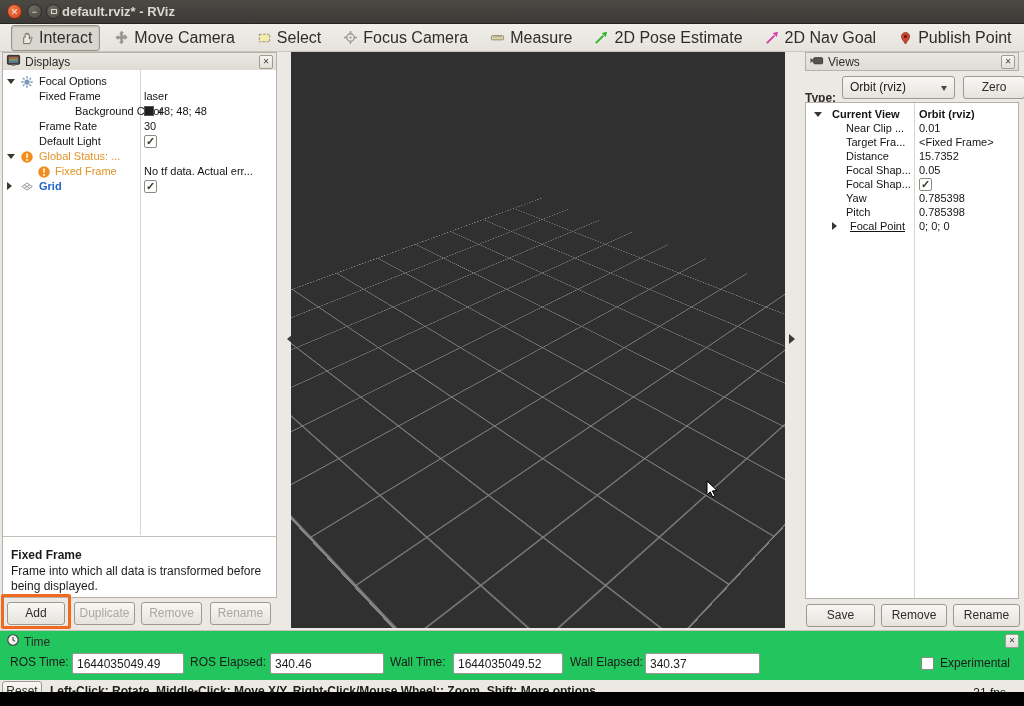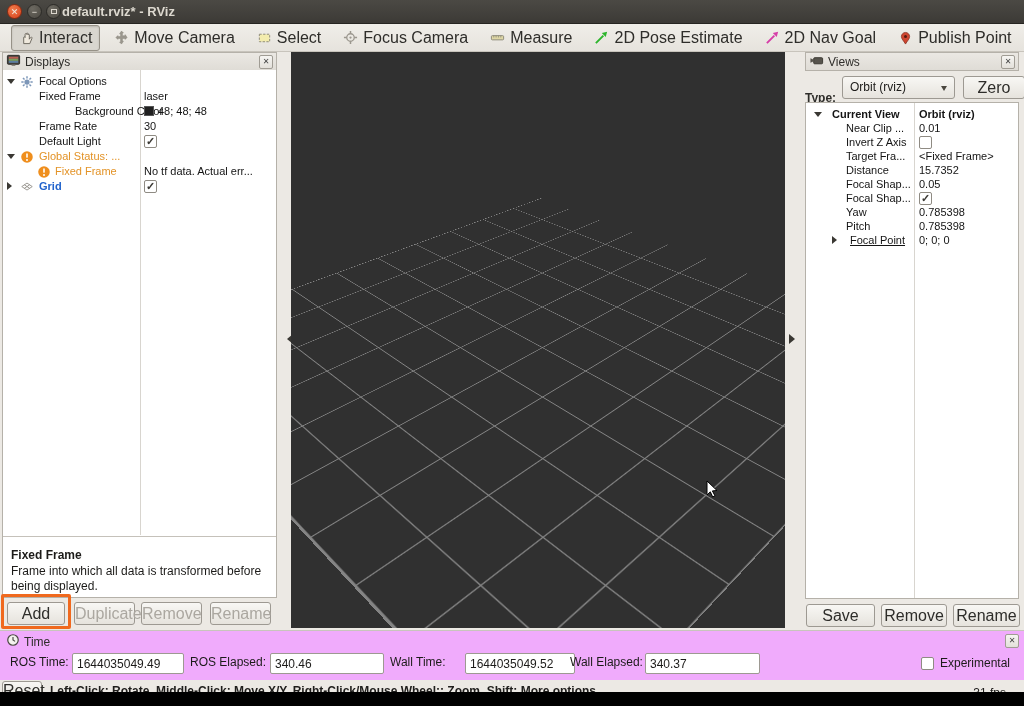--- a/index.html
+++ b/index.html
@@ -57,21 +57,21 @@
   .cb { display:inline-block; width:13px; height:13px; background:#fff; border:1px solid #8f8b83;
     border-radius:2px; font-size:11px; line-height:11px; text-align:center; color:#3c3a35; font-weight:bold; }
   .swatch { display:inline-block; width:10px; height:10px; background:#202020; border:1px solid #555;
     vertical-align:-1px; margin-right:4px; }
 
   .desc { position:absolute; left:0; top:472px; width:273px; padding:6px 8px; font-size:12px; color:#1c1b19; }
   .desc .dt { font-weight:bold; margin-bottom:2px; }
   .desc .db { line-height:1.25; }
 
   .btn { position:absolute; height:23px; background:linear-gradient(#f8f7f4,#e6e3dd);
-    border:1px solid #9d9992; border-radius:3px; font-size:16px; color:#2e2d2a;
+    border:1px solid #9d9992; border-radius:3px; font-size:12px; color:#2e2d2a;
     text-align:center; line-height:21px; }
   .btn.disabled { color:#aba7a0; }
   .add-hl { position:absolute; left:1px; top:594px; width:70px; height:35px;
     border:3px solid #f0691e; border-radius:2px; }
 
   
   .viewport { position:absolute; left:291px; top:52px; width:494px; height:576px;
     background:#303030; overflow:hidden; }
   .plane { position:absolute; left:250px; top:296px; width:580px; height:580px;
     transform:translate(-50%,-50%) perspective(700px) rotateX(57deg) rotateZ(45deg);
@@ -96,21 +96,21 @@
   .zero { left:158px; top:0; width:62px; }
   .rbody { position:absolute; left:805px; top:102px; width:214px; height:497px; background:#fff;
     border:1px solid #b5b1a9; }
   .rsep-v { position:absolute; left:108px; top:0; width:1px; height:495px; background:#d8d5cf; }
   .rtree { padding-top:4px; }
   .rtree .trow { height:14px; }
   .rtree .tval { left:113px; }
 
   
   .timepanel { position:absolute; left:0; top:630px; width:1024px; height:50px;
-    background:#f0abfc; border-top:1px solid #c8c4bc; }
+    background:#22c55e; border-top:1px solid #c8c4bc; }
   .tphdr { position:absolute; left:2px; top:2px; width:1020px; height:17px; display:flex;
     align-items:center; font-size:12px; color:#2e2d2a; }
   .tphdr .phdr-title { margin-left:4px; }
   .tp-close { position:absolute; right:3px; top:1px; width:14px; height:14px; border:1px solid #a09c94;
     border-radius:2px; background:linear-gradient(#f6f5f2,#e3e0da); font-size:8px; line-height:12px;
     text-align:center; color:#444; }
   .tfield { position:absolute; top:24px; font-size:12px; color:#1c1b19; white-space:nowrap; }
   .tinput { position:absolute; top:22px; height:21px; border:1px solid #9d9992; border-radius:2px;
     background:#fff; font-family:"Liberation Sans",sans-serif; font-size:12px; color:#1c1b19; padding:0 4px; }
   .expwrap { position:absolute; right:14px; top:25px; display:flex; align-items:center; gap:6px;
@@ -374,24 +374,20 @@
           </span>
         <span class="pos b" style="left:26px;">Current View</span>
         <span class="tval b">Orbit (rviz)</span>
       </div>
 
       <div class="trow">
         <span class="pos" style="left:40px;">Near Clip ...</span>
         <span class="tval">0.01</span>
       </div>
 
-      <div class="trow">
-        <span class="pos" style="left:40px;">Invert Z Axis</span>
-        <span class="tval"><span class="cb"></span></span>
-      </div>
 
       <div class="trow">
         <span class="pos" style="left:40px;">Target Fra...</span>
         <span class="tval">&lt;Fixed Frame&gt;</span>
       </div>
 
       <div class="trow">
         <span class="pos" style="left:40px;">Distance</span>
         <span class="tval">15.7352</span>
       </div>
@@ -441,21 +437,21 @@
       <span class="tp-close">✕</span>
     </div>
 
     <span class="tfield" style="left:10px;">ROS Time:</span>
     <input class="tinput" style="left: 72px; width: 112px;" value="1644035049.49">
 
     <span class="tfield" style="left:190px;">ROS Elapsed:</span>
     <input class="tinput" style="left: 270px; width: 114px;" value="340.46">
 
     <span class="tfield" style="left:390px;">Wall Time:</span>
-    <input class="tinput" style="left: 453px; width: 110px; margin-left: 12px;" value="1644035049.52">
+    <input class="tinput" style="left: 453px; width: 110px;" value="1644035049.52">
 
     <span class="tfield" style="left:570px;">Wall Elapsed:</span>
     <input class="tinput" style="left: 645px; width: 115px;" value="340.37">
 
     <span class="expwrap">
       <span class="cb"></span>
       <span>Experimental</span>
     </span>
   </div>
 

